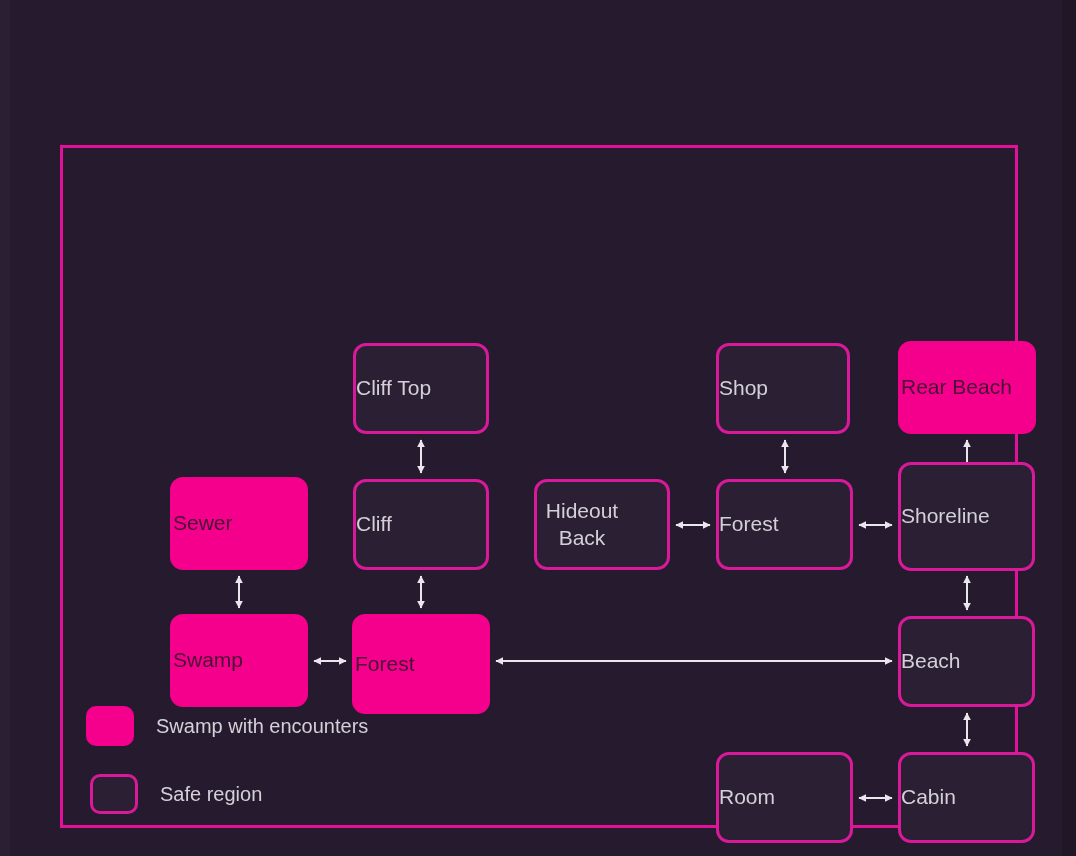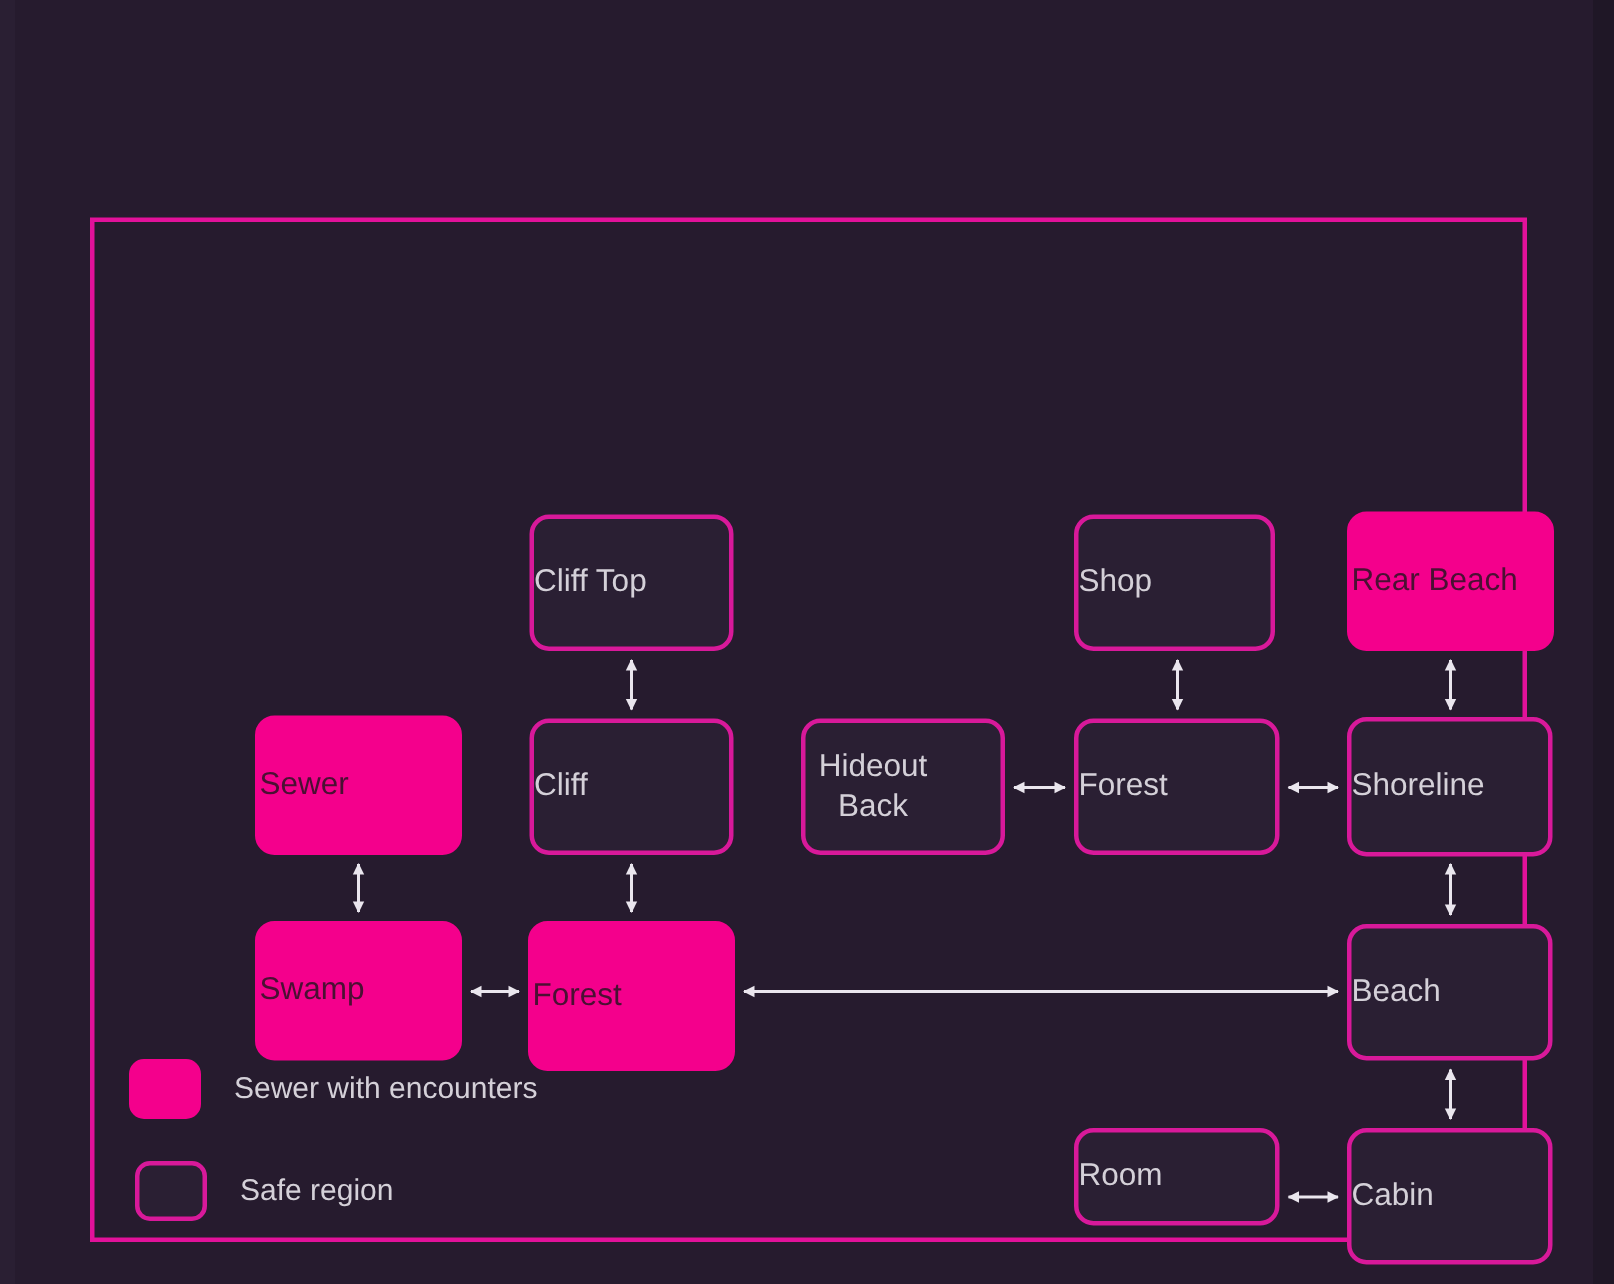--- a/index.html
+++ b/index.html
@@ -165,43 +165,43 @@
         </div>
         <div class="node safe" style="left: 290px; top: 331px; width: 136px; height: 91px;">
           <span>Cliff</span>
         </div>
         <div class="node safe" style="left: 471px; top: 331px; width: 136px; height: 91px;">
           <span style="max-width: 90px;">Hideout Back</span>
         </div>
         <div class="node safe" style="left: 653px; top: 331px; width: 137px; height: 91px;">
           <span>Forest</span>
         </div>
-        <div class="node safe" style="left: 835px; top: 330px; width: 137px; height: 93px;">
+        <div class="node safe" style="left: 835px; top: 314px; width: 137px; height: 109px;">
           <span>Shoreline</span>
         </div>
         <div class="node encounter" style="left: 107px; top: 466px; width: 138px; height: 93px;">
           <span>Swamp</span>
         </div>
         <div class="node encounter" style="left: 289px; top: 466px; width: 138px; height: 100px;">
           <span>Forest</span>
         </div>
         <div class="node safe" style="left: 835px; top: 468px; width: 137px; height: 91px;">
           <span>Beach</span>
         </div>
-        <div class="node safe" style="left: 653px; top: 604px; width: 137px; height: 65px;">
+        <div class="node safe" style="left: 653px; top: 604px; width: 137px; height: 91px;">
           <span>Room</span>
         </div>
         <div class="node safe" style="left: 835px; top: 604px; width: 137px; height: 91px;">
           <span>Cabin</span>
         </div>
       </div>
     <div id="legend-layer">
         <div class="legend-item" style="left: 23px; top: 558px;">
           <div class="legend-swatch encounter"></div>
-          <div class="legend-label">Sewer with encounters</div>
+          <div class="legend-label">Swamp with encounters</div>
         </div>
         <div class="legend-item" style="left: 27px; top: 626px;">
           <div class="legend-swatch safe"></div>
           <div class="legend-label">Safe region</div>
         </div>
       </div>
   </div>
 </div>
 
 </body></html>

